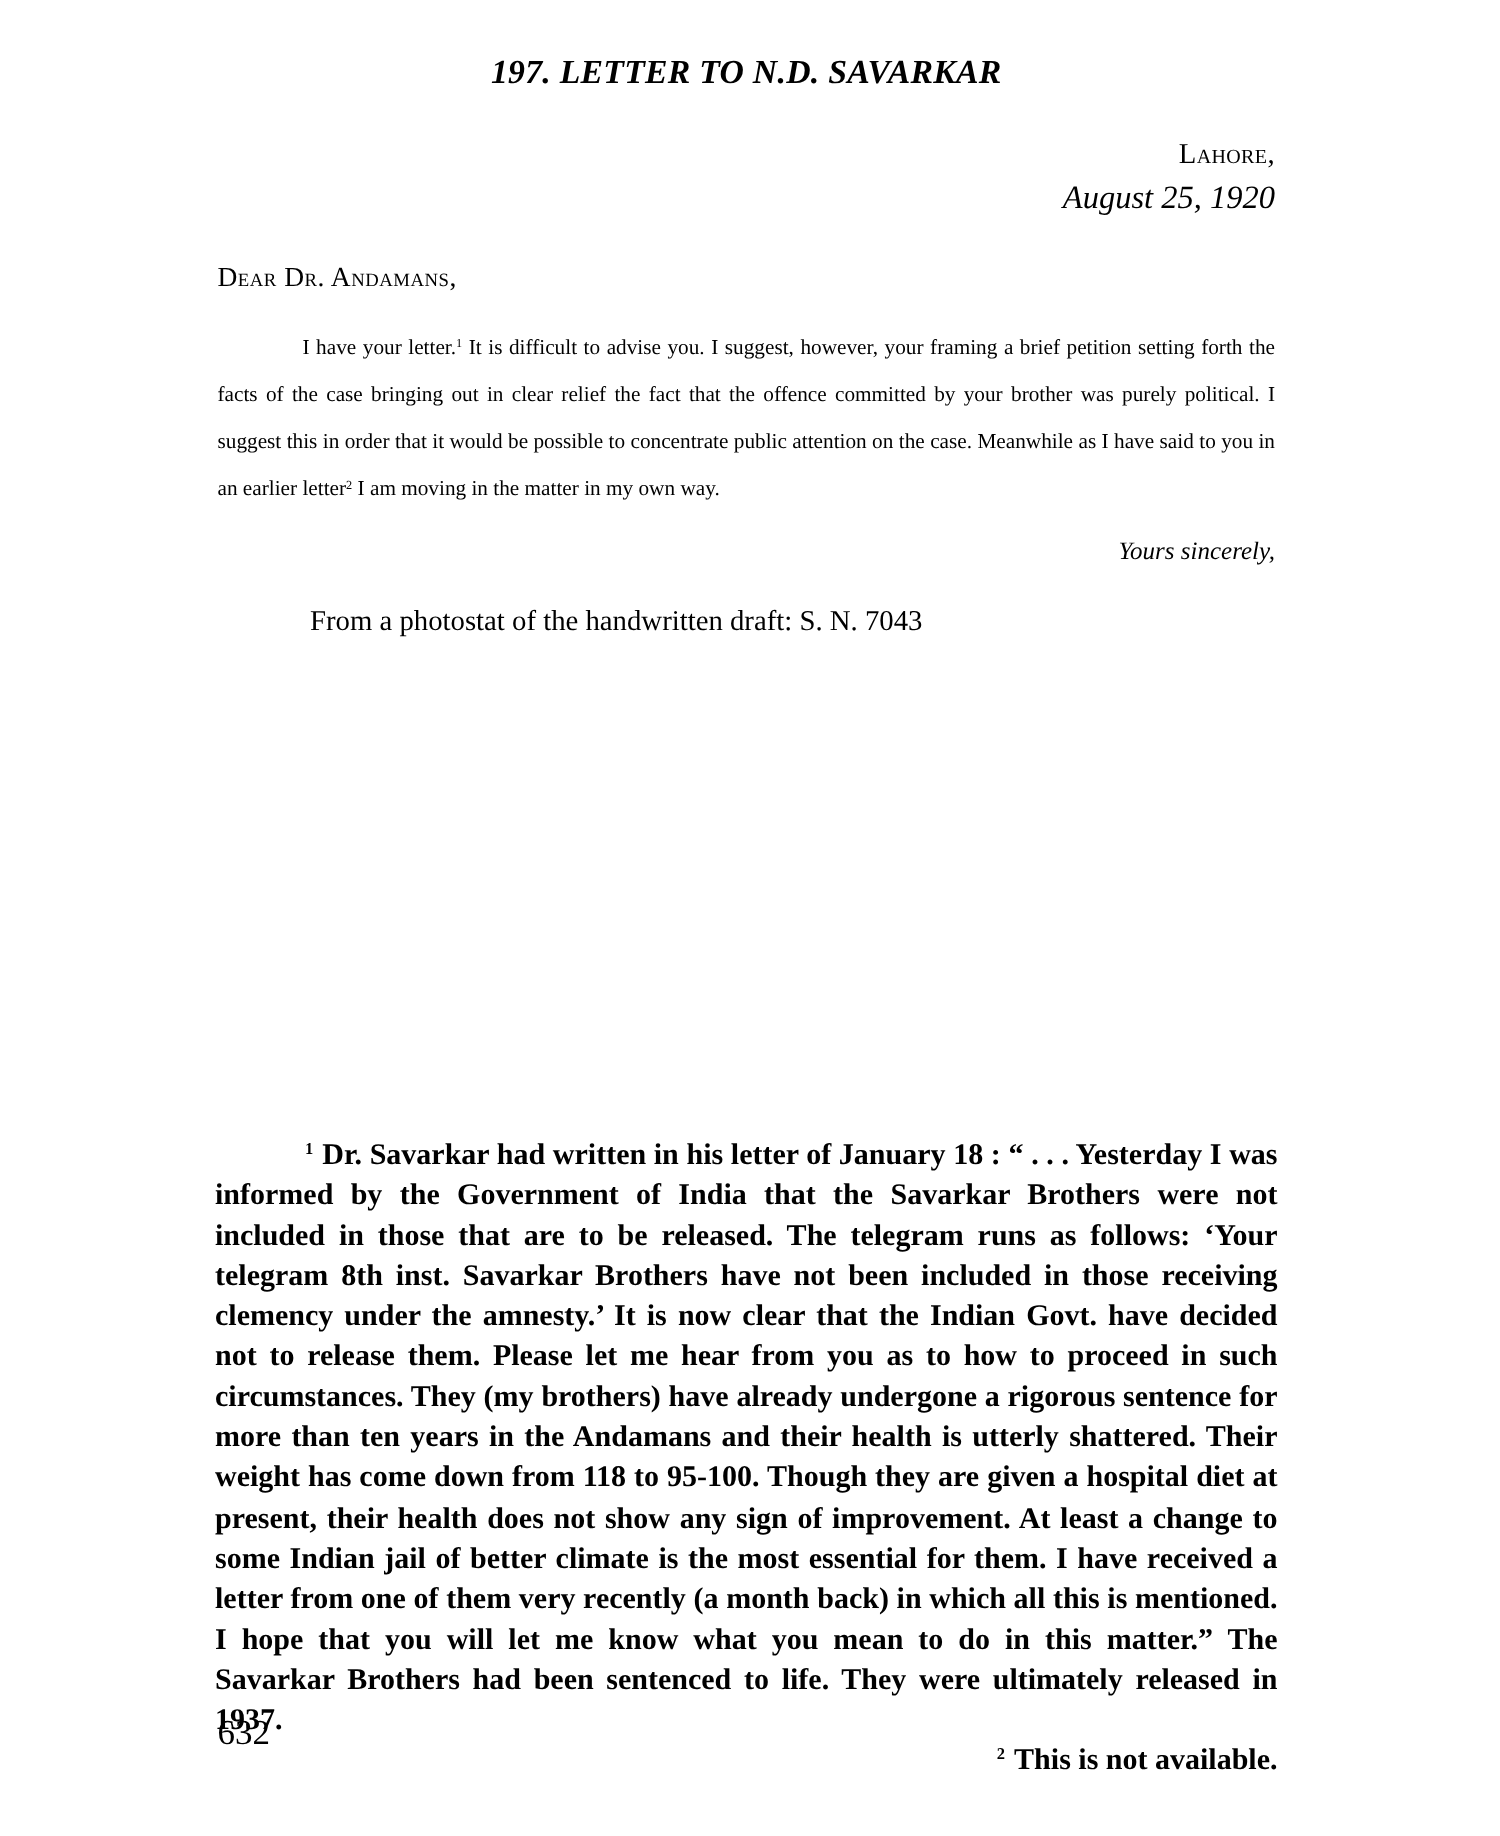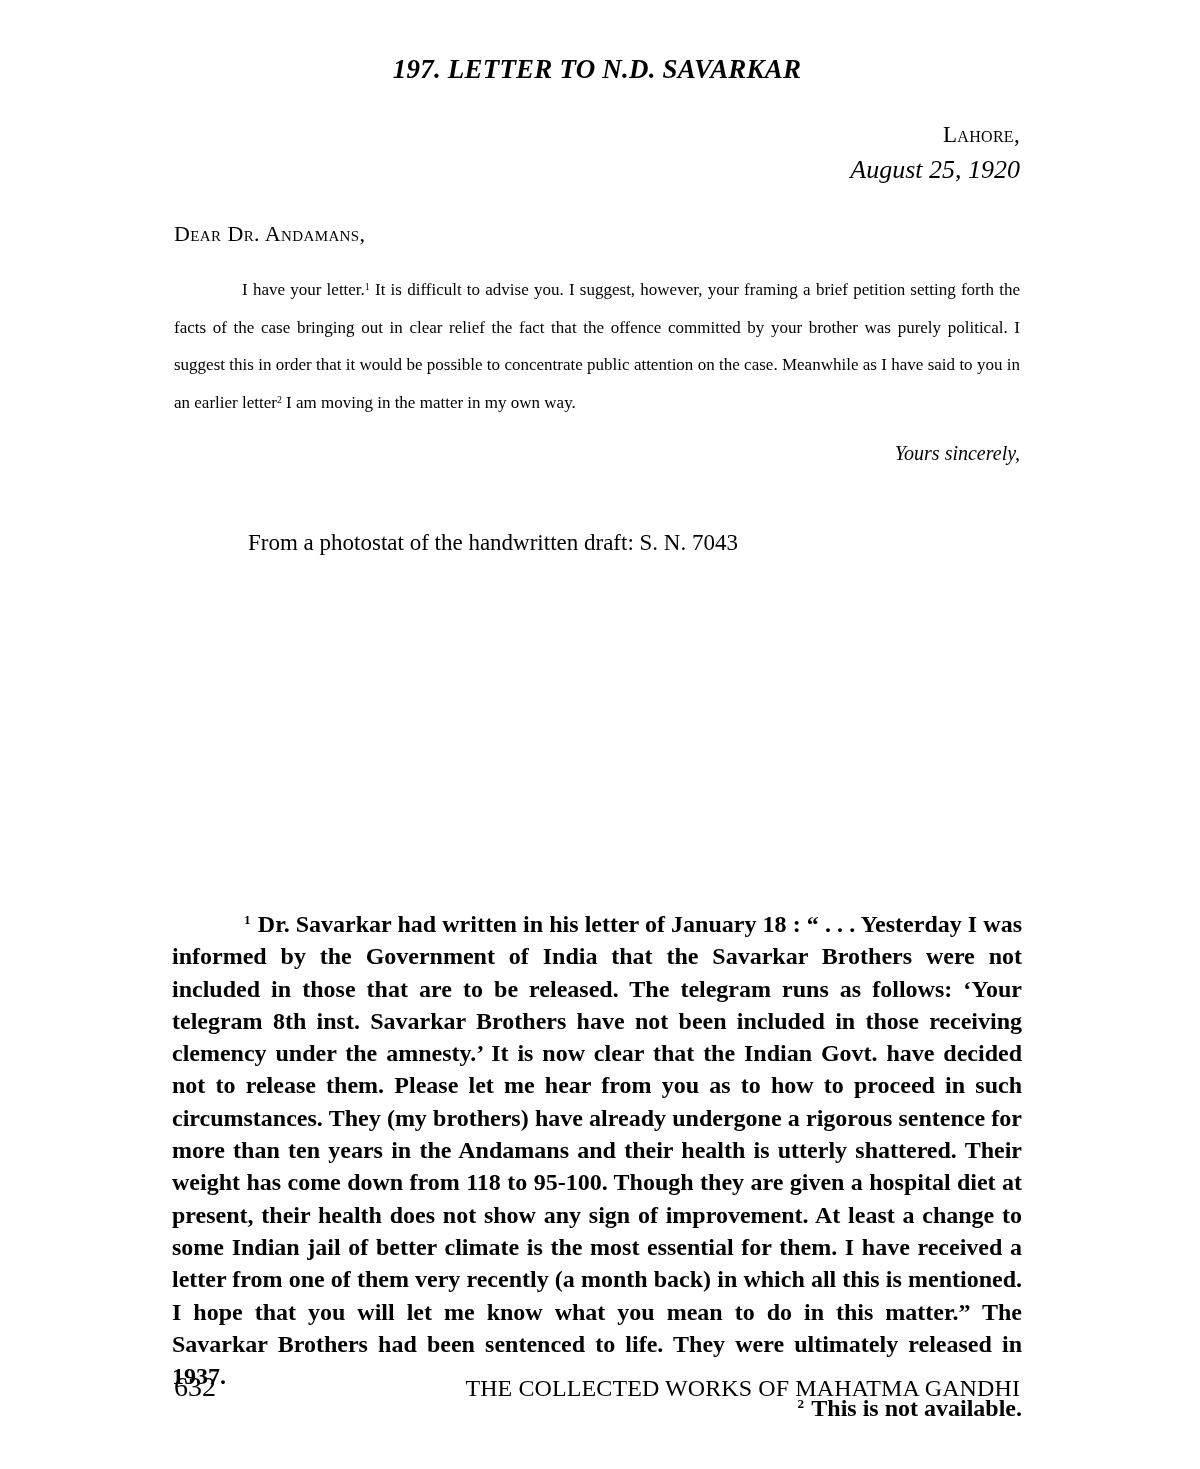--- a/index.html
+++ b/index.html
@@ -20,21 +20,21 @@
   }
   .content {
     position: absolute;
     left: 174px;
     top: 0;
     width: 846px;
   }
 
   
   .doc-title {
-    margin: 16px;
+    margin: 4px;
     padding-top: 38px;
     text-align: center;
     font-style: italic;
     font-weight: bold;
     font-size: 27px;
     letter-spacing: 0.2px;
     white-space: nowrap;
   }
 
   
@@ -87,21 +87,21 @@
   .closing {
     margin-top: 22px;
     text-align: right;
     font-style: italic;
     font-size: 20px;
     line-height: 1.0;
   }
 
   
   .source-note {
-    margin-top: 68px;
+    margin-top: 34px;
     margin-left: 74px;
     font-size: 23px;
     line-height: 1.0;
   }
 
   
   .footnotes {
     position: absolute;
     left: 172px;
     top: 908px;
@@ -179,16 +179,15 @@
   <div class="footnotes">
 
     <p class="footnote"><span class="fn-marker">1</span><span>Dr. Savarkar had written in his letter of January 18 : “ . . . Yesterday I was informed by the Government of India that the Savarkar Brothers were not included in those that are to be released. The telegram runs as follows: ‘Your telegram 8th inst. Savarkar Brothers have not been included in those receiving clemency under  the amnesty.’ It is now clear that the Indian Govt. have decided not to release them. Please let me hear from you as to how to proceed in such circumstances. They (my brothers) have already undergone a rigorous sentence for more than ten years in the Andamans and their health is utterly shattered. Their weight has come down from 118 to 95-100. Though they are given a hospital diet at present, their health does not show any sign of improvement. At least a change to some Indian jail of better climate is the most essential for them. I have received a letter from one of them very recently (a month back) in which all this is mentioned. I hope that you will let me know what you mean to do in this matter.” The Savarkar Brothers had been sentenced to life. They were ultimately released in 1937.</span></p>
 
     <p class="footnote fn-last"><span class="fn-marker">2</span><span>This is not available.</span></p>
 
   </div>
 
   <div class="page-footer">
     <span class="page-number">632</span>
-    <span class="footer-title">THE COLLECTED WORKS OF MAHATMA GANDHI</span>
   </div>
 
 </div>
 
 </body></html>

